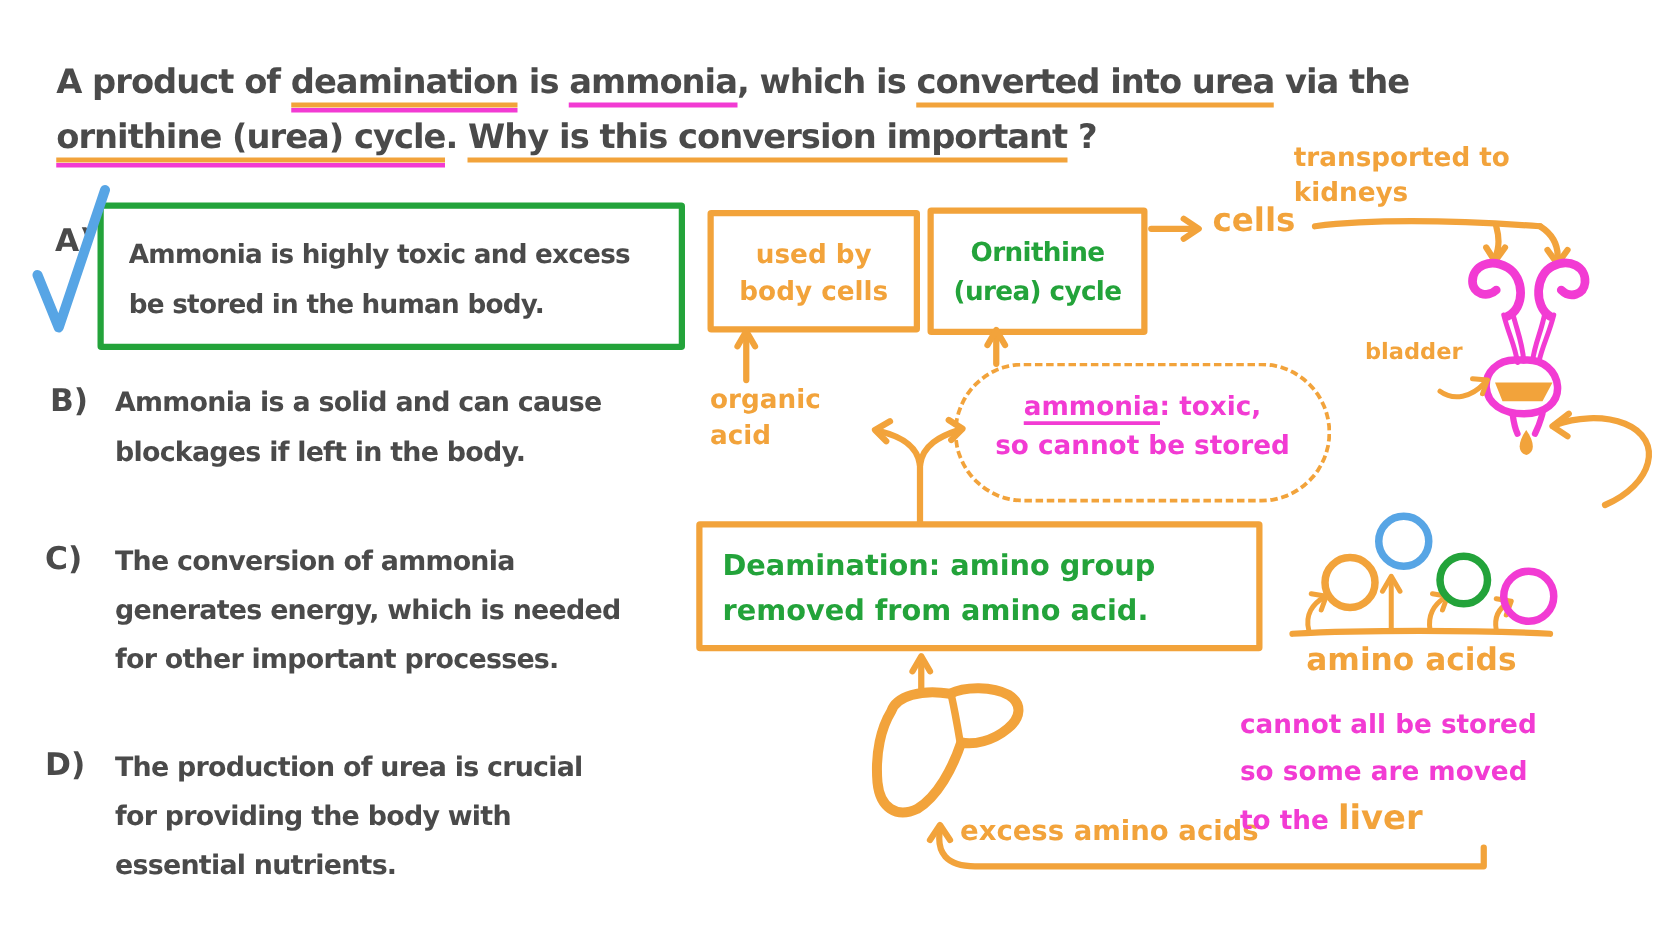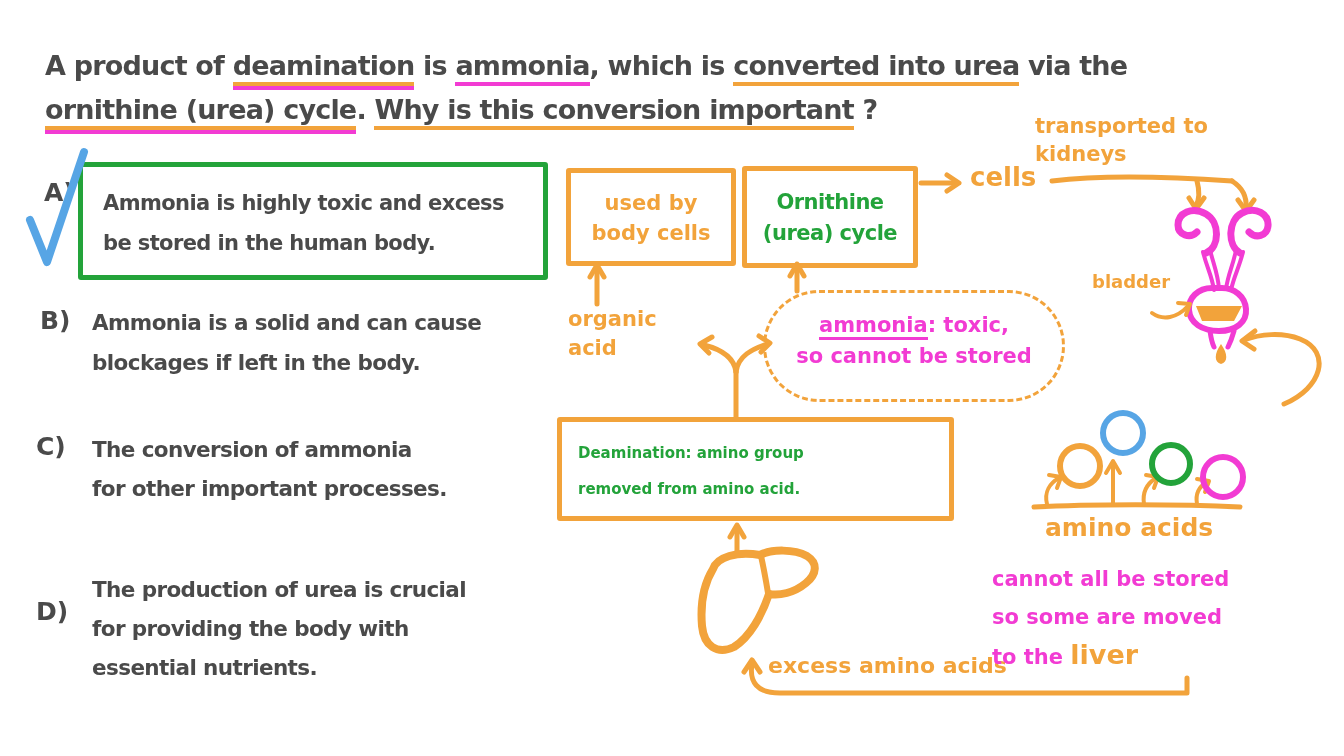--- a/index.html
+++ b/index.html
@@ -67,25 +67,26 @@
 
   <div class="opt-label" style="left:40px;top:306px">B)</div>
   <div class="opt-lines" style="left:92px;top:303px">
     <div>Ammonia is a solid and can cause</div>
     <div>blockages if left in the body.</div>
   </div>
 
   <div class="opt-label" style="left:36px;top:432px">C)</div>
   <div class="opt-lines" style="left:92px;top:430px;line-height:39px">
     <div>The conversion of ammonia</div>
+    <div>generates energy, which is needed</div>
     <div>for other important processes.</div>
   </div>
 
   <div class="opt-label" style="left:36px;top:597px">D)</div>
-  <div class="opt-lines" style="left:92px;top:570px;line-height:39px">
+  <div class="opt-lines" style="left:92px;top:595px;line-height:39px">
     <div>The production of urea is crucial</div>
     <div>for providing the body with</div>
     <div>essential nutrients.</div>
   </div>
 
   <div class="obox orange-t" style="left:566px;top:168px;width:170px;height:98px;font-size:21px;line-height:30px;padding-top:15px">
     <div>used by</div>
     <div>body cells</div>
   </div>
 
@@ -107,21 +108,21 @@
   <div class="center-block orange-t" style="left:568px;top:305px;width:118px;font-size:21px;line-height:29px">
     <div>organic</div>
     <div>acid</div>
   </div>
 
   <div class="bubble">
     <div><span class="term">ammonia</span><span>: toxic,</span></div>
     <div>so cannot be stored</div>
   </div>
 
-  <div class="obox green-t" style="left:557px;top:417px;width:397px;height:104px;font-size:15px;line-height:36px;padding:13px 0 0 16px;text-align:left">
+  <div class="obox green-t" style="left:557px;top:417px;width:453px;height:104px;font-size:23px;line-height:36px;padding:13px 0 0 16px;text-align:left">
     <div>Deamination: amino group</div>
     <div>removed from amino acid.</div>
   </div>
 
   <div class="lbl orange-t" style="left:1045px;top:513px;font-size:25px">amino acids</div>
 
   <div class="lbl orange-t" style="left:768px;top:653px;font-size:22px">excess amino acids</div>
 
   <div class="center-block magenta-t" style="left:992px;top:560px;width:334px;font-size:21px;line-height:38px">
     <div>cannot all be stored</div>

